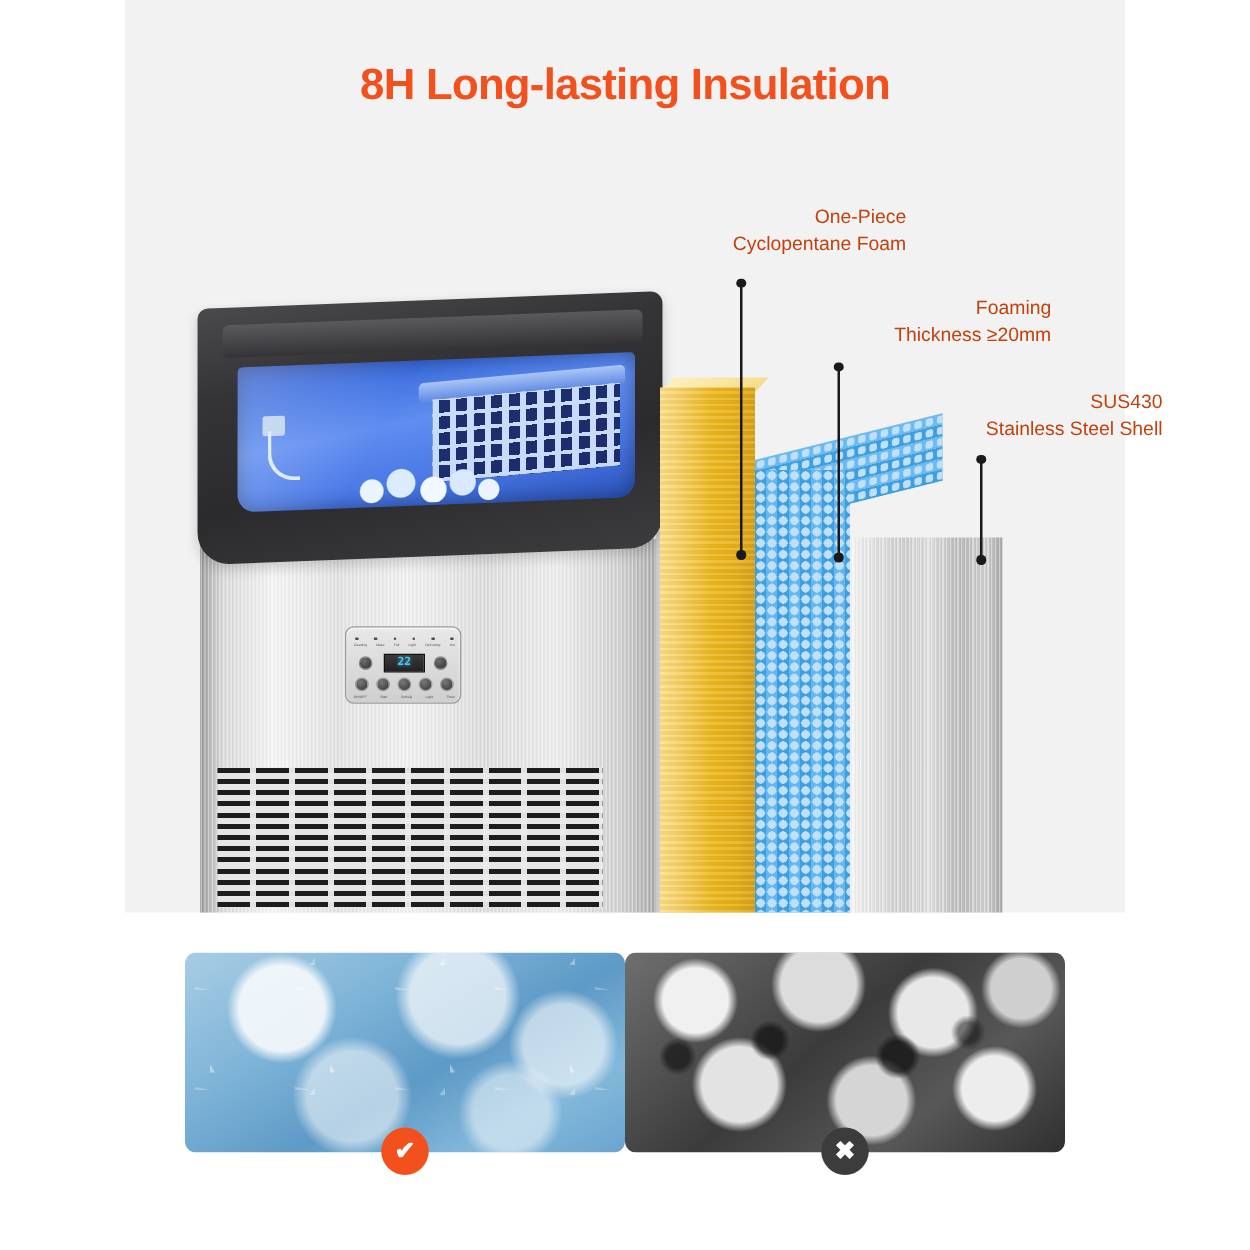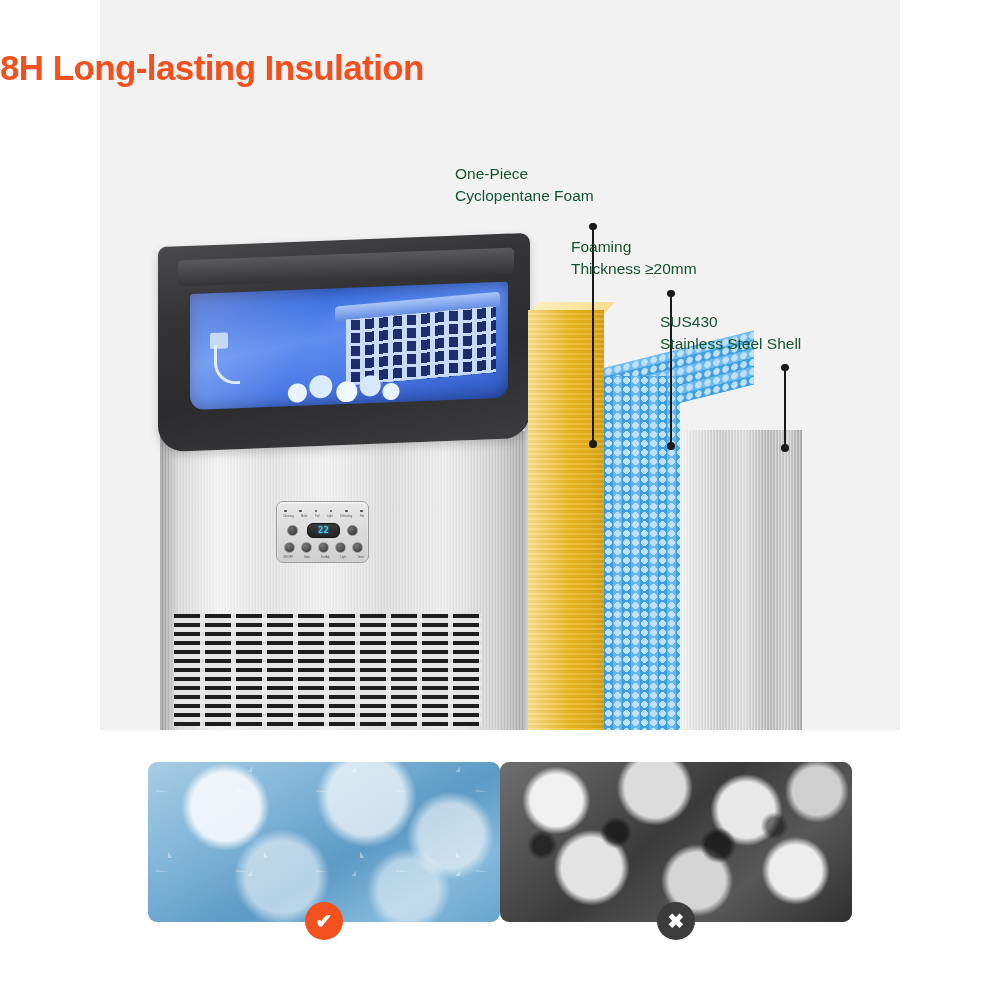--- a/index.html
+++ b/index.html
@@ -10,29 +10,30 @@
   }
 
   
   #hero-panel {
     position:absolute; left:100px; top:0; width:800px; height:730px;
     background:#f2f2f2;
   }
 
   #headline {
     position:absolute; left:0; top:48px; width:1000px;
+    text-align:center;
     font-size:35px; font-weight:bold; letter-spacing:-0.6px;
     color:#f2511e;
     font-family:"Liberation Sans", sans-serif;
   }
 
   
   .callout-label {
-    position:absolute; text-align:left;
-    font-size:15.5px; color:#14532d; line-height:1.45;
+    position:absolute; text-align:right;
+    font-size:15.5px; color:#c2410c; line-height:1.45;
     white-space:pre-line;
   }
   #callout-foam  { left:455px; top:163px; width:270px; }
   #callout-thick { left:571px; top:236px; width:270px; }
   #callout-shell { left:660px; top:311px; width:270px; }
 
   .leader { position:absolute; width:1.6px; background:#1a1a1a; }
   .leader::before, .leader::after {
     content:""; position:absolute; left:50%; width:7.5px; height:7.5px;
     margin-left:-3.75px; border-radius:50%; background:#1a1a1a;
@@ -154,21 +155,21 @@
     position:absolute; left:7px; top:6px; width:79px; height:6px;
     display:flex; justify-content:space-between; align-items:center;
   }
   .indicator-dot { width:2.6px; height:2.6px; border-radius:50%; background:#4a4a4a; }
   #indicator-text {
     position:absolute; left:6px; top:13px; width:81px;
     font-size:2.7px; color:#555; display:flex; justify-content:space-between;
   }
   #lcd-display {
     position:absolute; left:30px; top:21px; width:33px; height:15px;
-    background:linear-gradient(180deg,#3a3a3a,#222); border-radius:6px;
+    background:linear-gradient(180deg,#3a3a3a,#222); border-radius:0;
     display:flex; align-items:center; justify-content:center; gap:1px;
     border:1px solid #111;
   }
   .lcd-digit {
     font-family:"DejaVu Sans Mono", monospace;
     font-size:9px; font-weight:bold; color:#49c8f5;
     text-shadow:0 0 3px rgba(73,200,245,.8);
     line-height:1;
   }
   .side-knob {

